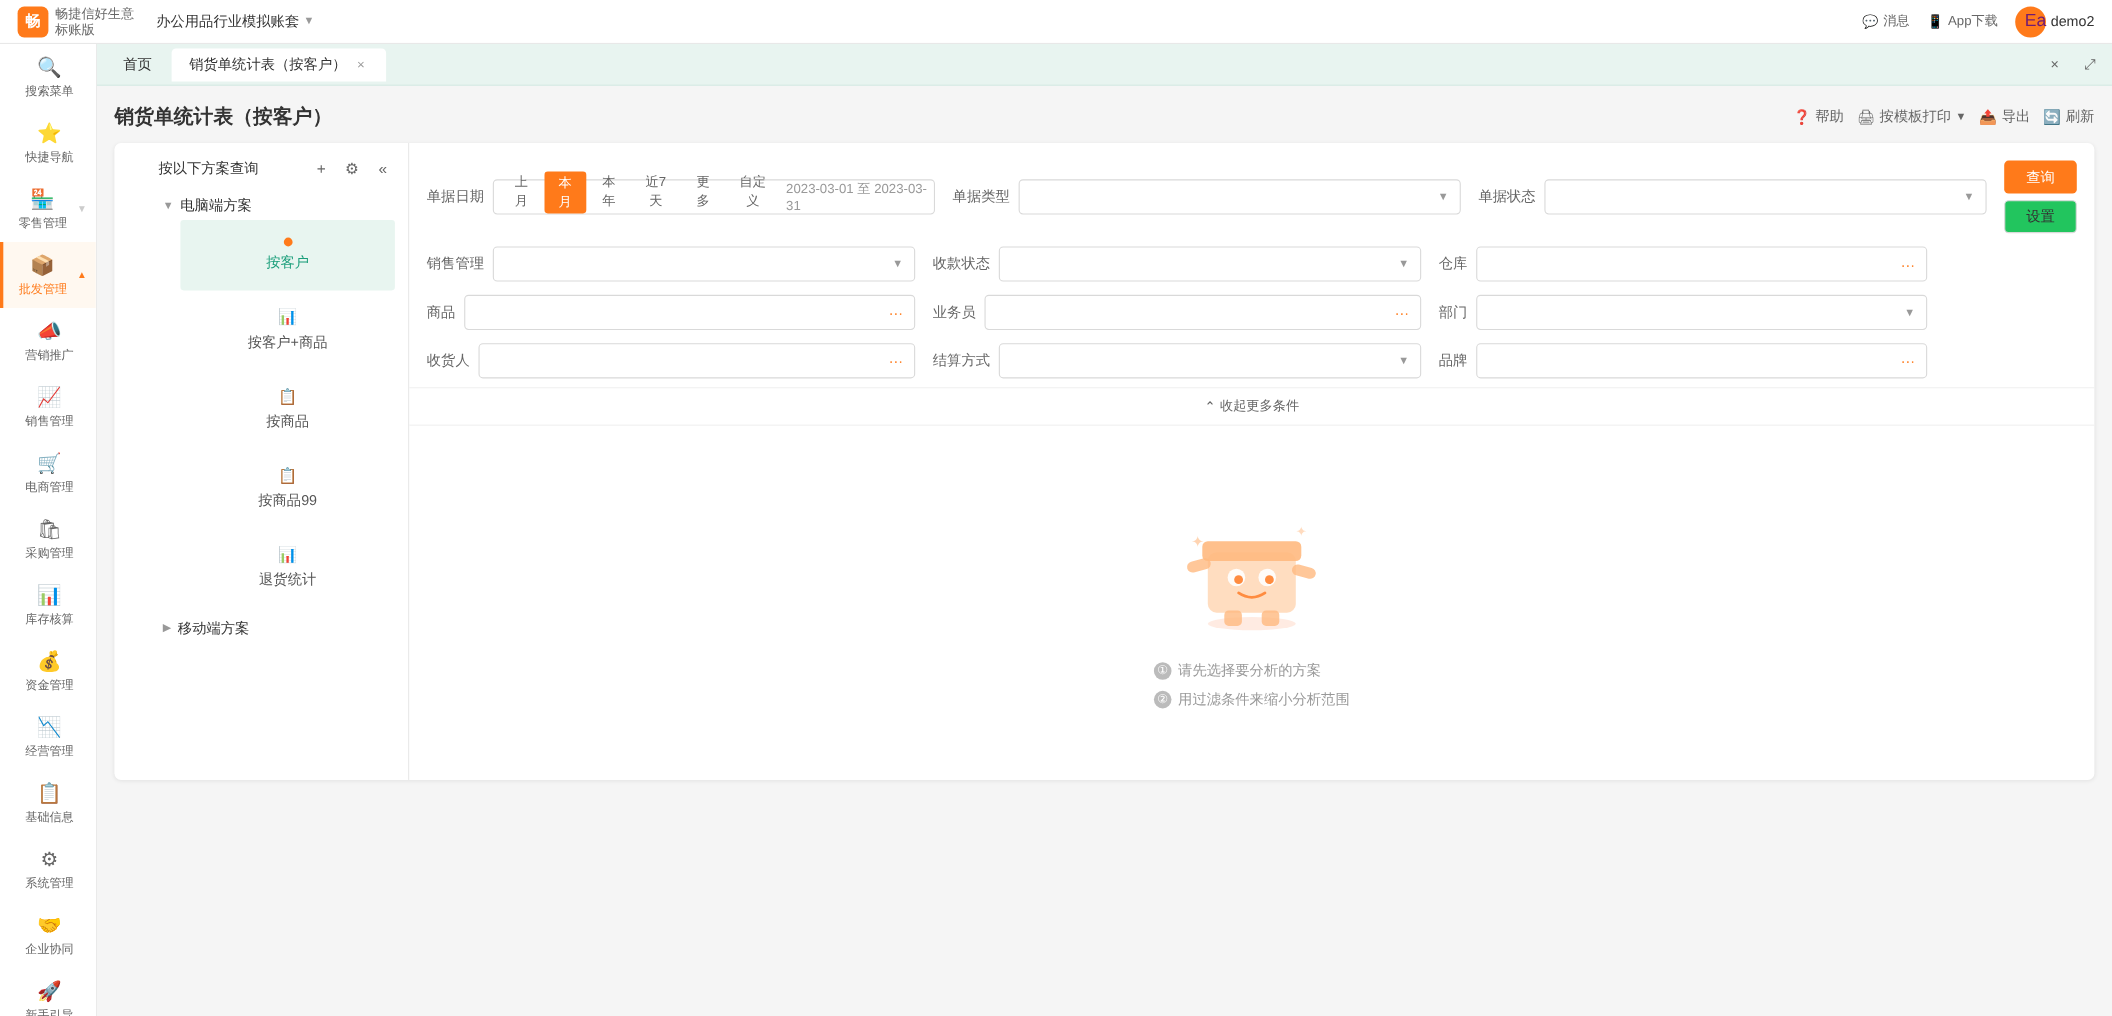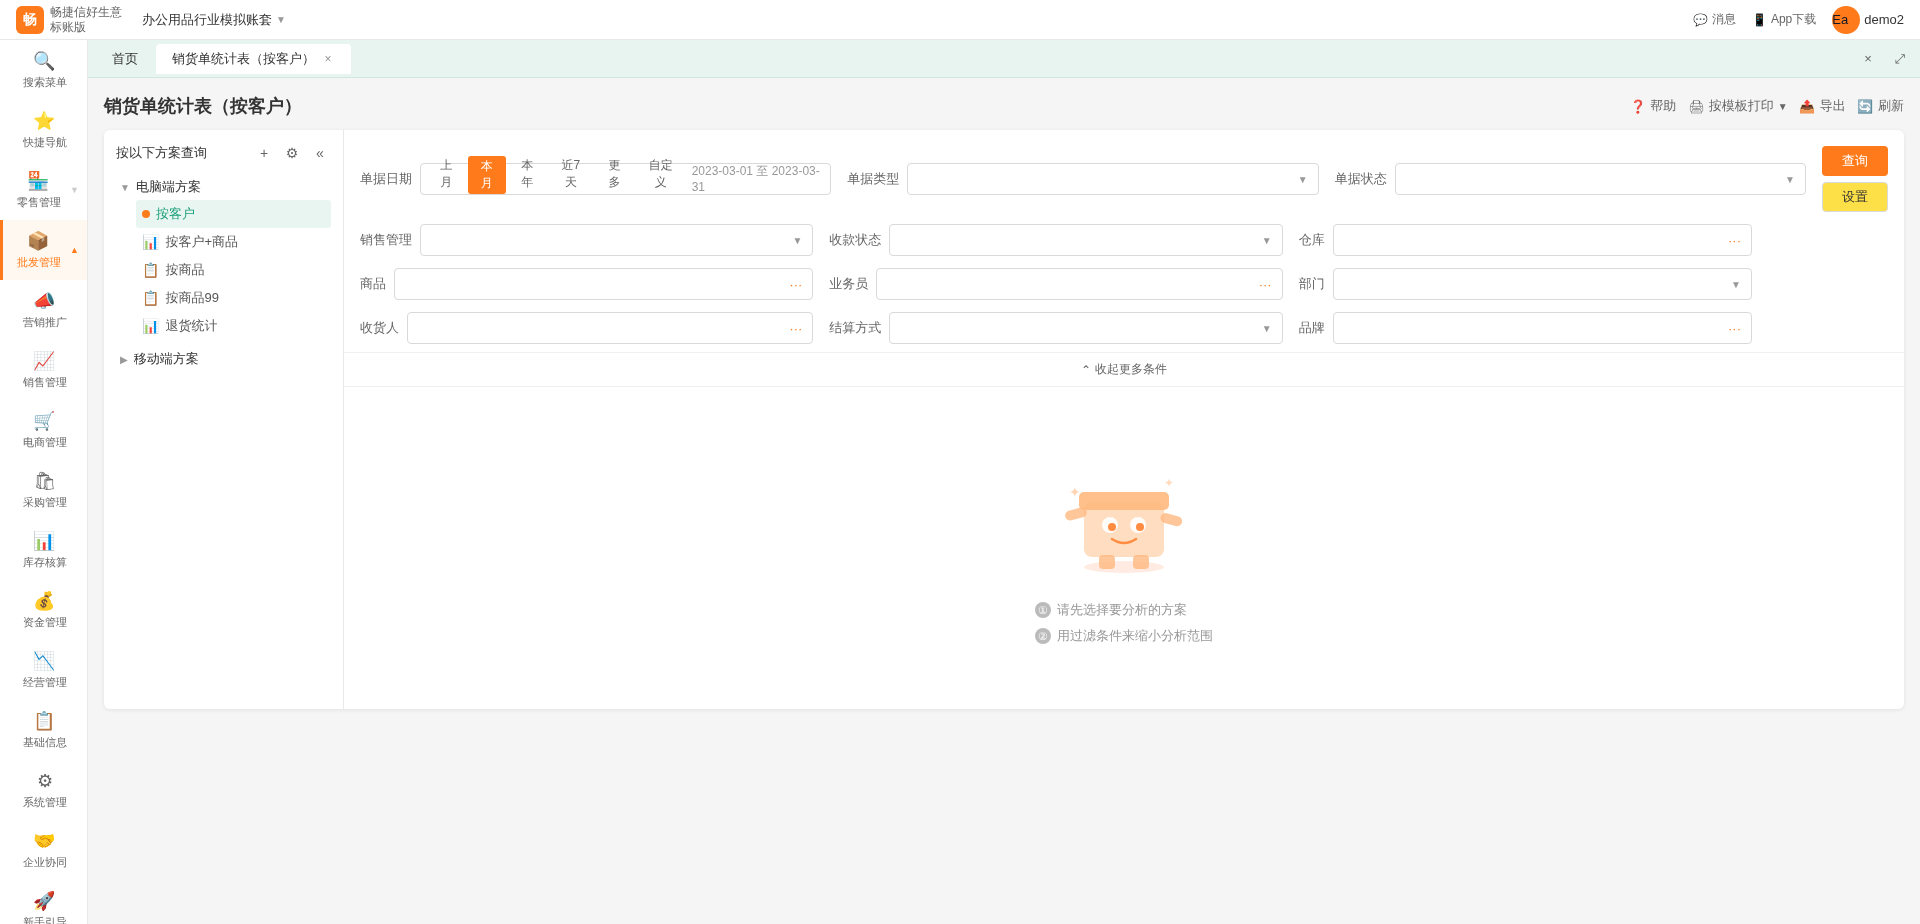--- a/index.html
+++ b/index.html
@@ -34,21 +34,21 @@
       display: flex; align-items: center; gap: 4px; margin-left: 12px;
     }
     .top-header-right {
       display: flex; align-items: center; gap: 16px;
     }
     .header-action {
       display: flex; align-items: center; gap: 4px; cursor: pointer; color: #666; font-size: 12px;
     }
     .avatar {
       width: 28px; height: 28px; border-radius: 50%; background: #ff7a1a;
-      display: flex; align-items: center; justify-content: flex-start; color: #0f172a; font-size: 13px;
+      display: flex; align-items: center; justify-content: flex-end; color: #701a75; font-size: 16px;
     }
     .demo-name { font-size: 13px; color: #333; }
 
     
     .main-layout {
       display: flex;
       margin-top: 40px;
       height: calc(100vh - 40px);
     }
 
@@ -158,21 +158,21 @@
     .btn-primary {
       background: #ff7a1a;
       color: #fff;
       border: none;
       padding: 6px 20px;
       border-radius: 4px;
       cursor: pointer;
       font-size: 13px;
     }
     .btn-settings {
-      background: #fde047;
+      background: #22c55e;
       color: #333;
       border: 1px solid #d9d9d9;
       padding: 5px 14px;
       border-radius: 4px;
       cursor: pointer;
       font-size: 13px;
     }
 
     
     .main-card {
@@ -186,20 +186,21 @@
     .card-inner {
       display: flex;
     }
 
     
     .scheme-panel {
       width: 240px;
       border-right: 1px solid #e8e8e8;
       padding: 12px;
       flex-shrink: 0;
+      margin-left: 28px;
     }
     .scheme-panel-header {
       display: flex; align-items: center; justify-content: space-between; margin-bottom: 10px;
     }
     .scheme-panel-title { font-size: 13px; color: #333; font-weight: 500; }
     .scheme-panel-actions { display: flex; gap: 6px; }
     .scheme-action-btn {
       width: 22px; height: 22px;
       display: flex; align-items: center; justify-content: center;
       cursor: pointer; color: #666; border-radius: 3px; font-size: 14px;
@@ -208,22 +209,22 @@
     .tree-section { margin-bottom: 6px; }
     .tree-section-header {
       display: flex; align-items: center; gap: 6px;
       padding: 4px 4px; cursor: pointer; color: #333; font-size: 13px;
       border-radius: 3px;
     }
     .tree-arrow { font-size: 10px; color: #999; }
     .tree-children { padding-left: 20px; }
     .tree-item {
       display: flex; align-items: center; gap: 6px;
-      padding: 5px 6px; cursor: pointer; border-radius: 3px;
-      font-size: 13px; color: #555;
+      padding: 16px 6px; cursor: pointer; border-radius: 3px;
+      font-size: 13px; color: #555; flex-direction: column;
     }
     .tree-item.active { background: #e8f5f0; color: #1a9e7a; font-weight: 500; }
     .tree-item-icon { font-size: 14px; }
     .tree-item-active-dot {
       width: 8px; height: 8px; border-radius: 50%; background: #ff7a1a;
       flex-shrink: 0;
     }
     .date-btn {
       padding: 3px 8px; border-radius: 3px; cursor: pointer;
       font-size: 12px; border: none; background: transparent; color: #666;

